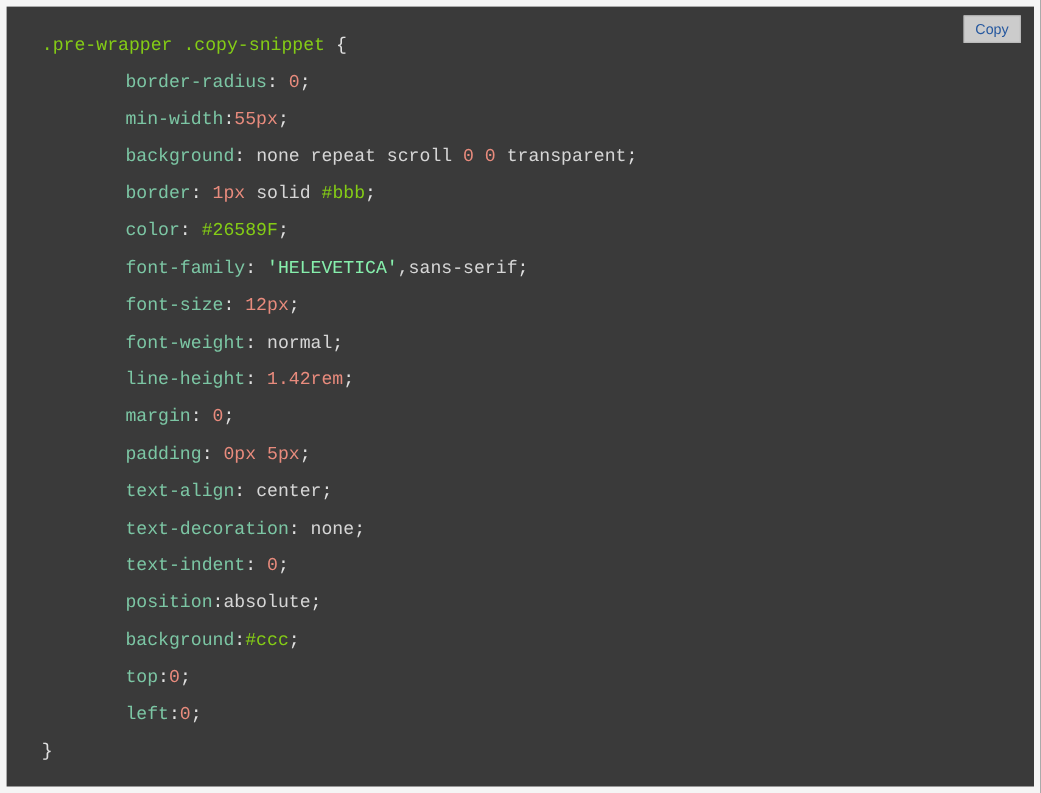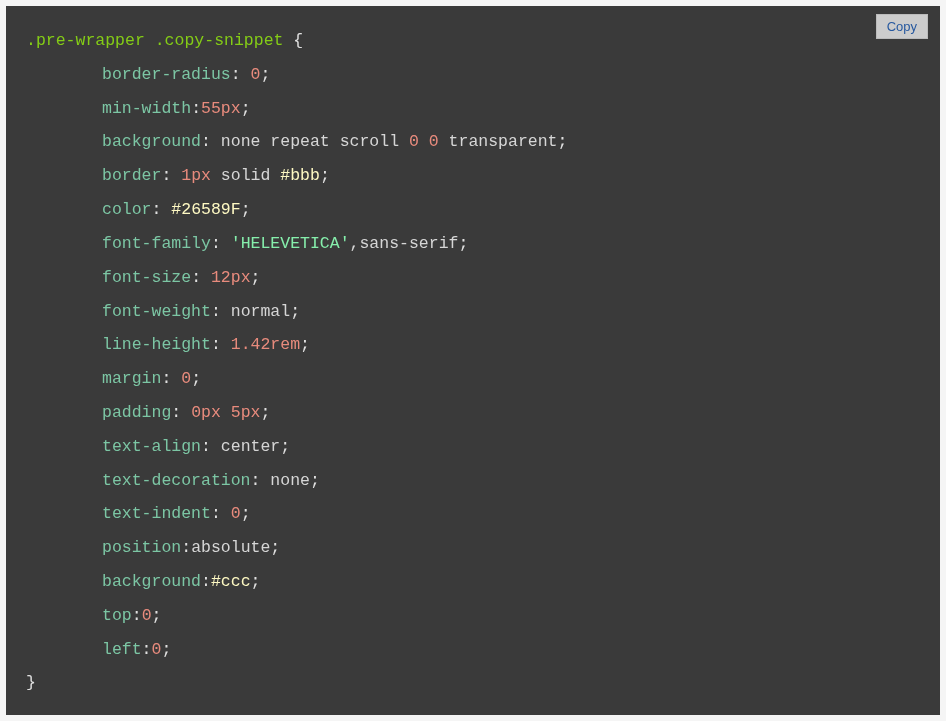--- a/index.html
+++ b/index.html
@@ -9,21 +9,21 @@
     background: #f5f5f5;
     font-family: 'Consolas', 'Monaco', 'Courier New', monospace;
     width: 946px;
     height: 721px;
     overflow: hidden;
   }
   .code-container {
     position: relative;
     margin: 6px;
     background: #3a3a3a;
-    padding: 18px 20px;
+    padding: 18px 32px;
     height: 709px;
   }
   .copy-btn {
     position: absolute;
     top: 8px;
     right: 12px;
     background: #ccc;
     border: 1px solid #bbb;
     color: #26589F;
     font-family: Helvetica, Arial, sans-serif;
@@ -37,21 +37,21 @@
     font-size: 16.5px;
     line-height: 2.05;
     color: #e0e0e0;
     white-space: pre;
   }
   .sel { color: #84cc16; text-align: right; }
   .prop { color: #7cc6a4; font-weight: normal; }
   .num { color: #e88b7d; }
   .val { color: #d6d6d6; margin-top: 16px; }
   .str { color: #86efac; }
-  .hex { color: #fef9c3; }
+  .hex { color: #84cc16; }
   .punct { color: #e0e0e0; }
   .brace { color: #e0e0e0; }
   .indent { display: inline-block; width: 76px; }
 </style>
 </head>
 <body>
 
 <div class="code-container">
   <button class="copy-btn">Copy</button>
   <div class="code-block" id="code-block"><div><span class="sel">.pre-wrapper .copy-snippet</span><span class="brace"> {</span></div><div><span class="indent"></span><span class="prop">border-radius</span><span class="punct">: </span><span class="num">0</span><span class="punct">;</span></div><div><span class="indent"></span><span class="prop">min-width</span><span class="punct">:</span><span class="num">55px</span><span class="punct">;</span></div><div><span class="indent"></span><span class="prop">background</span><span class="punct">: </span><span class="val">none repeat scroll </span><span class="num">0 0</span><span class="val"> transparent</span><span class="punct">;</span></div><div><span class="indent"></span><span class="prop">border</span><span class="punct">: </span><span class="num">1px</span><span class="val"> solid </span><span class="hex">#bbb</span><span class="punct">;</span></div><div><span class="indent"></span><span class="prop">color</span><span class="punct">: </span><span class="hex">#26589F</span><span class="punct">;</span></div><div><span class="indent"></span><span class="prop">font-family</span><span class="punct">: </span><span class="str">'HELEVETICA'</span><span class="val">,sans-serif</span><span class="punct">;</span></div><div><span class="indent"></span><span class="prop">font-size</span><span class="punct">: </span><span class="num">12px</span><span class="punct">;</span></div><div><span class="indent"></span><span class="prop">font-weight</span><span class="punct">: </span><span class="val">normal</span><span class="punct">;</span></div><div><span class="indent"></span><span class="prop">line-height</span><span class="punct">: </span><span class="num">1.42rem</span><span class="punct">;</span></div><div><span class="indent"></span><span class="prop">margin</span><span class="punct">: </span><span class="num">0</span><span class="punct">;</span></div><div><span class="indent"></span><span class="prop">padding</span><span class="punct">: </span><span class="num">0px 5px</span><span class="punct">;</span></div><div><span class="indent"></span><span class="prop">text-align</span><span class="punct">: </span><span class="val">center</span><span class="punct">;</span></div><div><span class="indent"></span><span class="prop">text-decoration</span><span class="punct">: </span><span class="val">none</span><span class="punct">;</span></div><div><span class="indent"></span><span class="prop">text-indent</span><span class="punct">: </span><span class="num">0</span><span class="punct">;</span></div><div><span class="indent"></span><span class="prop">position</span><span class="punct">:</span><span class="val">absolute</span><span class="punct">;</span></div><div><span class="indent"></span><span class="prop">background</span><span class="punct">:</span><span class="hex">#ccc</span><span class="punct">;</span></div><div><span class="indent"></span><span class="prop">top</span><span class="punct">:</span><span class="num">0</span><span class="punct">;</span></div><div><span class="indent"></span><span class="prop">left</span><span class="punct">:</span><span class="num">0</span><span class="punct">;</span></div><div><span class="brace">}</span></div></div>

